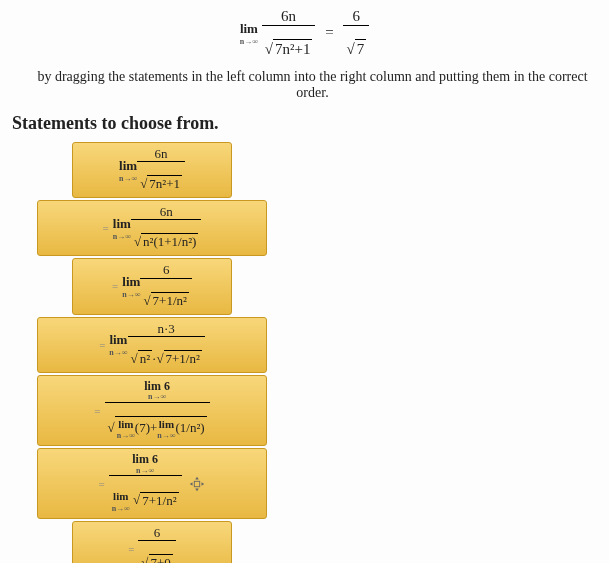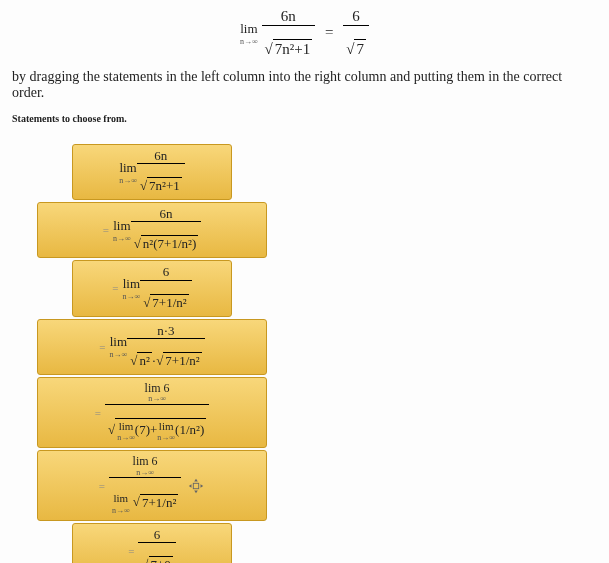--- a/index.html
+++ b/index.html
@@ -1,32 +1,32 @@
 <!DOCTYPE html>
 <html><head>
 <meta charset="utf-8">
 <style>
 * { box-sizing: border-box; margin: 0; padding: 0; }
 body { font-family: Georgia, 'Times New Roman', serif; background: #fdfdfd; color: #222; padding: 8px 12px; width: 609px; }
 .header-eq { text-align: center; font-size: 15px; margin-bottom: 10px; }
-.instruction { font-size: 14px; margin: 8px 0 12px 0; }
+.instruction { font-size: 14px; margin: 8px 0 12px 16px; text-align: center; }
 .columns { display: flex; gap: 30px; }
 .left-col { flex: 0 0 280px; }
 .right-col { flex: 1; }
-.col-header { font-weight: bold; font-size: 10px; margin-bottom: 20px; }
+.col-header { font-weight: bold; font-size: 18px; margin-bottom: 8px; }
 .statements { display: flex; flex-direction: column; gap: 2px; align-items: center; }
 .stmt { background: linear-gradient(to bottom, #f8d77a, #e8b842); border: 1px solid #c89820; border-radius: 3px; padding: 4px 10px; font-size: 13px; text-align: center; cursor: move; min-width: 160px; display: flex; align-items: center; justify-content: center; min-height: 38px; }
 .stmt.wide { min-width: 230px; }
 .stmt.tall { min-height: 48px; }
 .eq-prefix { color: #888; font-size: 11px; margin-right: 4px; }
 .dropzone { border: 1px solid #bbb; background: #fff; height: 22px; width: 230px; }
 .frac { display: inline-block; vertical-align: middle; text-align: center; }
 .frac .num { display: block; border-bottom: 1px solid #000; padding: 0 3px; line-height: 1.1; }
 .frac .den { display: block; padding: 0 3px; line-height: 1.3; margin-top: 13px; }
-.lim { display: inline-block; vertical-align: middle; text-align: center; font-size: 13px; }
+.lim { display: inline-block; vertical-align: middle; text-align: center; font-size: 13px; font-weight: bold; }
 .lim .sub { display: block; font-size: 8px; color: #555; }
 .move-icon { display: inline-block; width: 18px; height: 18px; margin-left: 6px; vertical-align: middle; }
 .move-icon svg { width: 100%; height: 100%; }
 .buttons { margin-top: 18px; display: flex; gap: 10px; }
 .btn { border: 1px solid #999; background: #fff; padding: 6px 12px; font-size: 12px; font-family: Arial, sans-serif; cursor: pointer; }
 </style>
 </head>
 <body>
 
 <div class="header-eq">
@@ -55,21 +55,21 @@
             <span class="num">6n</span>
             <span class="den">√<span style="border-top:1px solid #000;display:inline-block;padding:0 2px">7n²+1</span></span>
           </span>
       </div>
 
       <div class="stmt tall wide">
         <span class="eq-prefix">=</span>
         <span class="lim"><span>lim</span><span class="sub">n→∞</span></span>
         <span class="frac">
             <span class="num">6n</span>
-            <span class="den">√<span style="border-top:1px solid #000;display:inline-block;padding:0 2px">n²(7+1/n²)</span></span>
+            <span class="den">√<span style="border-top:1px solid #000;display:inline-block;padding:0 2px">n²(1+1/n²)</span></span>
           </span>
       </div>
 
       <div class="stmt tall">
         <span class="eq-prefix">=</span>
         <span class="lim"><span>lim</span><span class="sub">n→∞</span></span>
         <span class="frac">
             <span class="num">6</span>
             <span class="den">√<span style="border-top:1px solid #000;display:inline-block;padding:0 2px">7+1/n²</span></span>
           </span>

